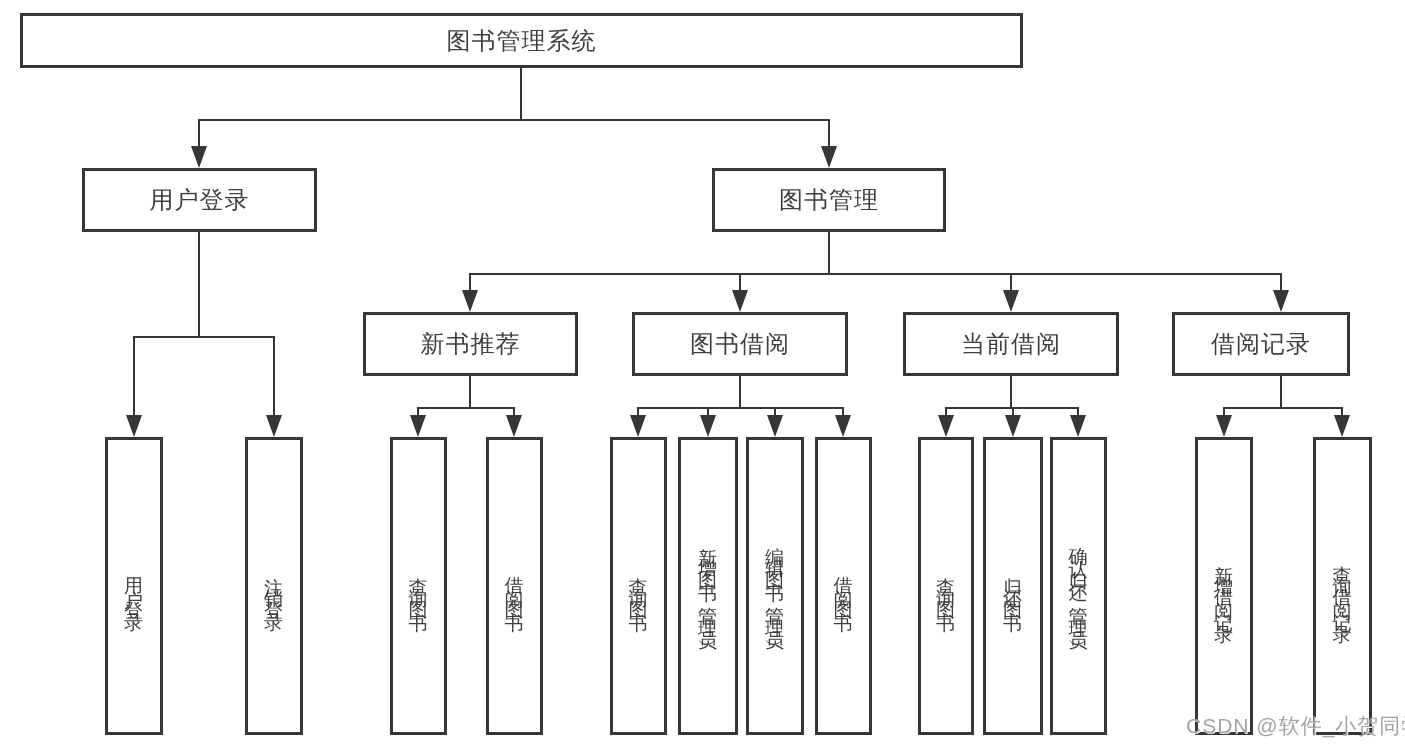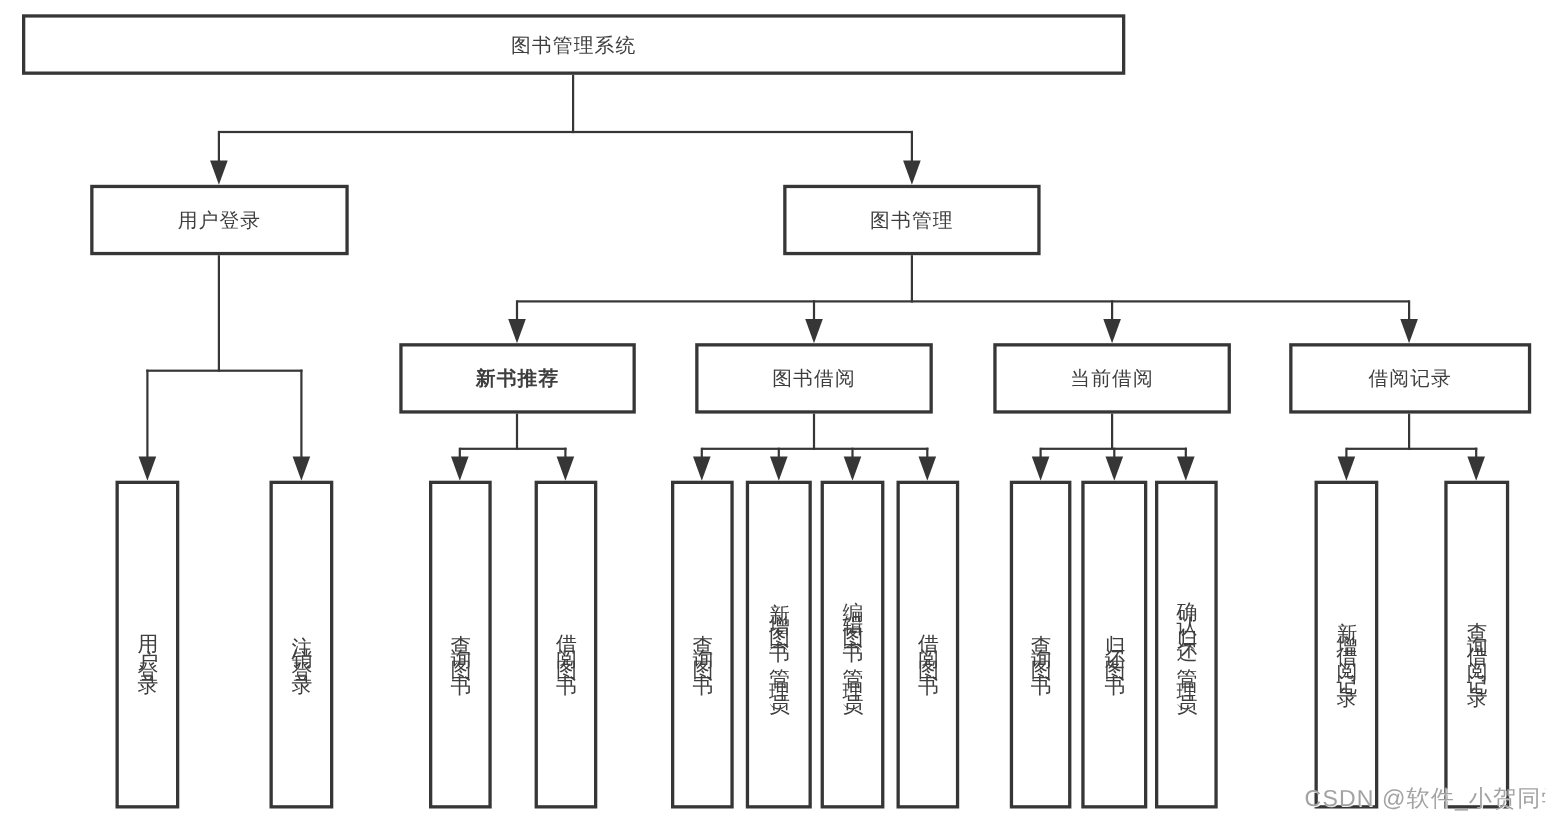--- a/index.html
+++ b/index.html
@@ -11,21 +11,21 @@
     overflow:hidden;
   }
   .box{
     position:absolute;
     box-sizing:border-box;
     border:3px solid #363636;
     background:#ffffff;
     display:flex;align-items:center;justify-content:center;
   }
   .hlabel{
-    font-size:18px;
+    font-size:24px;
     color:#3e3e3e;
     letter-spacing:1px;
     white-space:nowrap;
   }
   .vtext{
     writing-mode:vertical-rl;
     text-orientation:mixed;
     font-size:19px;
     color:#3e3e3e;
     letter-spacing:12px;
@@ -87,30 +87,30 @@
   <div class="line" style="left:470px;top:273px;width:811px;height:2px;"></div>
   <div class="line" style="left:469px;top:273px;width:2px;height:19px;"></div>
   <div class="line" style="left:739px;top:273px;width:2px;height:19px;"></div>
   <div class="line" style="left:1010px;top:273px;width:2px;height:19px;"></div>
   <div class="line" style="left:1280px;top:273px;width:2px;height:19px;"></div>
   <div class="arrow" style="left:462px;top:290px;"></div>
   <div class="arrow" style="left:732px;top:290px;"></div>
   <div class="arrow" style="left:1003px;top:290px;"></div>
   <div class="arrow" style="left:1273px;top:290px;"></div>
 
-  <div class="box" style="left:363px;top:312px;width:215px;height:64px;font-weight:bold;">
+  <div class="box" style="left:363px;top:312px;width:215px;height:64px;">
     <span class="hlabel">新书推荐</span>
   </div>
   <div class="box" style="left:903px;top:312px;width:216px;height:64px;">
     <span class="hlabel">当前借阅</span>
   </div>
   <div class="box" style="left:632px;top:312px;width:216px;height:64px;">
     <span class="hlabel">图书借阅</span>
   </div>
-  <div class="box" style="left:1172px;top:312px;width:220px;height:64px;justify-content:center;">
+  <div class="box" style="left:1172px;top:312px;width:178px;height:64px;justify-content:center;">
     <span class="hlabel">借阅记录</span>
   </div>
 
   <div class="line" style="left:469px;top:376px;width:2px;height:33px;"></div>
   <div class="line" style="left:418px;top:407px;width:97px;height:2px;"></div>
   <div class="line" style="left:417px;top:407px;width:2px;height:11px;"></div>
   <div class="line" style="left:513px;top:407px;width:2px;height:11px;"></div>
   <div class="arrow" style="left:410px;top:415px;"></div>
   <div class="arrow" style="left:506px;top:415px;"></div>
 

